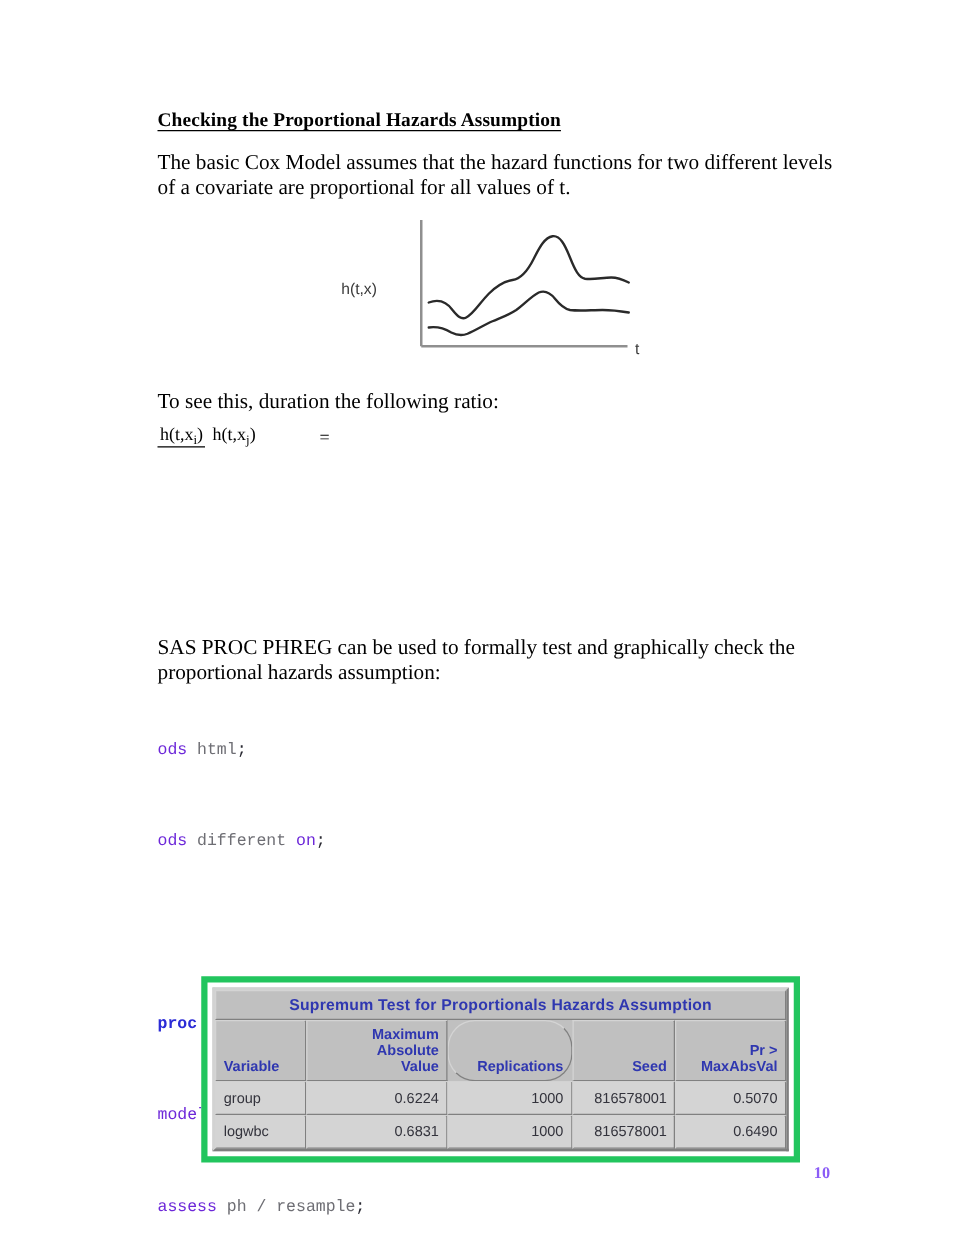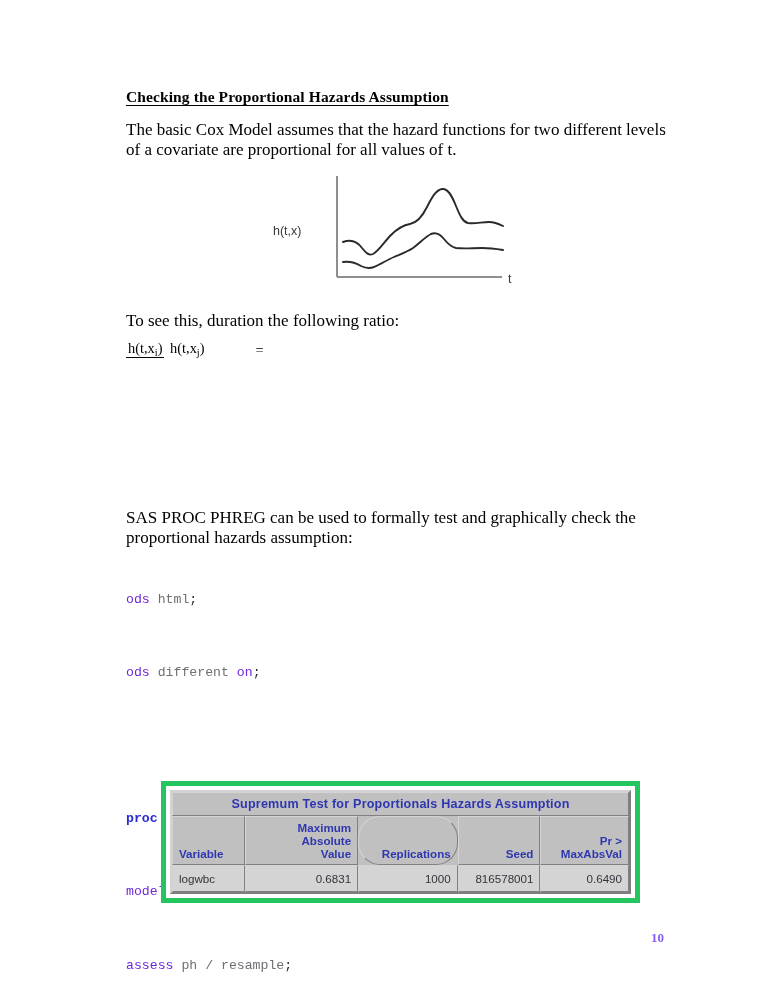--- a/index.html
+++ b/index.html
@@ -281,20 +281,27 @@
         <tr>
           <th class="col-variable">Variable</th>
           <th class="col-maxabs"><span>Maximum Absolute</span><br><span>Value</span></th>
           <th class="col-reps">Replications</th>
           <th class="col-seed">Seed</th>
           <th class="col-pr"><span>Pr &gt;</span><br><span>MaxAbsVal</span></th>
         </tr>
       </thead>
       <tbody>
         <tr>
+          <td class="cell-variable">group</td>
+          <td class="cell-num">0.6224</td>
+          <td class="cell-num">1000</td>
+          <td class="cell-num">816578001</td>
+          <td class="cell-num">0.5070</td>
+        </tr>
+        <tr>
           <td class="cell-variable">logwbc</td>
           <td class="cell-num">0.6831</td>
           <td class="cell-num">1000</td>
           <td class="cell-num">816578001</td>
           <td class="cell-num">0.6490</td>
         </tr>
       </tbody>
     </table>
   </div>
 

